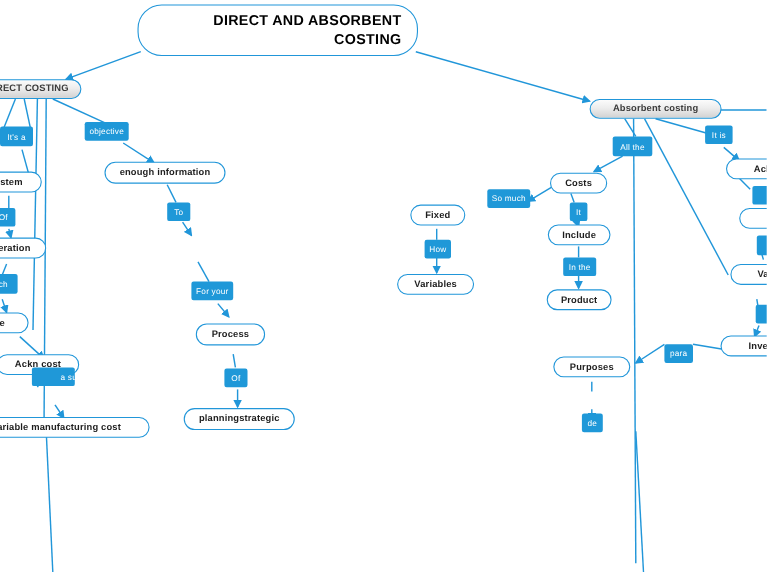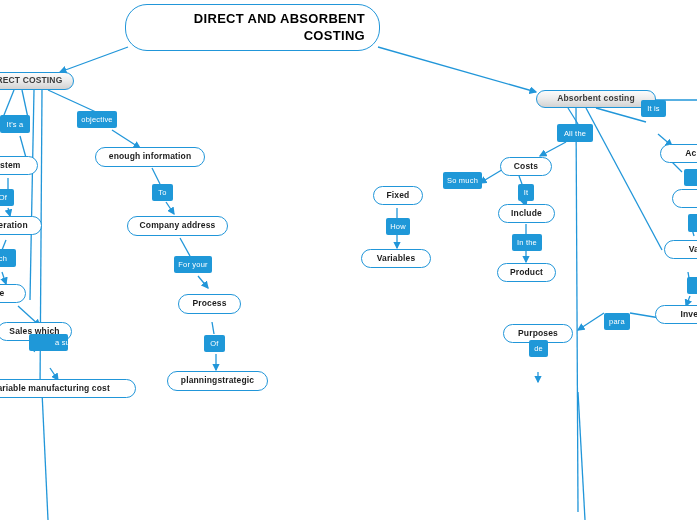--- a/index.html
+++ b/index.html
@@ -174,21 +174,21 @@
 
   <div class="link-label" style="left:-22px;top:249px;width:38px;height:18px;">
     <span>which</span>
   </div>
 
   <div class="node" style="left:-30px;top:284px;width:56px;height:19px;">
     <span>ate</span>
   </div>
 
   <div class="node" style="left:-3px;top:322px;width:75px;height:19px;">
-    <span>Sales which</span>
+    <span>Ackn cost</span>
   </div>
 
   <div class="link-label" style="left:29px;top:334px;width:39px;height:17px;padding-left:32px;">
     <span>a su</span>
   </div>
 
   <div class="node" style="left:-34px;top:379px;width:170px;height:19px;">
     <span>Variable manufacturing cost</span>
   </div>
 
@@ -197,23 +197,20 @@
   </div>
 
   <div class="node" style="left:95px;top:147px;width:110px;height:20px;">
     <span>enough information</span>
   </div>
 
   <div class="link-label" style="left:152px;top:184px;width:21px;height:17px;">
     <span>To</span>
   </div>
 
-  <div class="node" style="left:127px;top:216px;width:101px;height:20px;">
-    <span>Company address</span>
-  </div>
 
   <div class="link-label" style="left:174px;top:256px;width:38px;height:17px;">
     <span>For your</span>
   </div>
 
   <div class="node" style="left:178px;top:294px;width:63px;height:20px;">
     <span>Process</span>
   </div>
 
   <div class="link-label" style="left:204px;top:335px;width:21px;height:17px;">
@@ -265,30 +262,30 @@
   </div>
 
   <div class="node" style="left:497px;top:263px;width:59px;height:19px;">
     <span>Product</span>
   </div>
 
   <div class="node" style="left:503px;top:324px;width:70px;height:19px;">
     <span>Purposes</span>
   </div>
 
-  <div class="link-label" style="left:529px;top:340px;width:19px;height:17px;">
+  <div class="link-label" style="left:529px;top:376px;width:19px;height:17px;">
     <span>de</span>
   </div>
 
 
   <div class="link-label" style="left:604px;top:313px;width:26px;height:17px;">
     <span>para</span>
   </div>
 
-  <div class="link-label" style="left:641px;top:100px;width:25px;height:17px;">
+  <div class="link-label" style="left:641px;top:114px;width:25px;height:17px;">
     <span>It is</span>
   </div>
 
   <div class="node" style="left:660px;top:144px;width:72px;height:19px;">
     <span>Ackn</span>
   </div>
 
   <div class="node" style="left:672px;top:189px;width:64px;height:19px;">
     
   </div>

